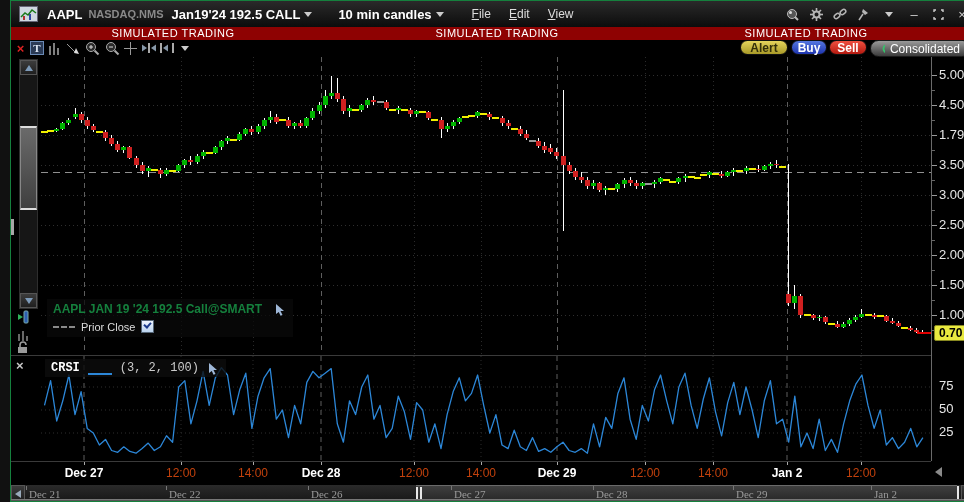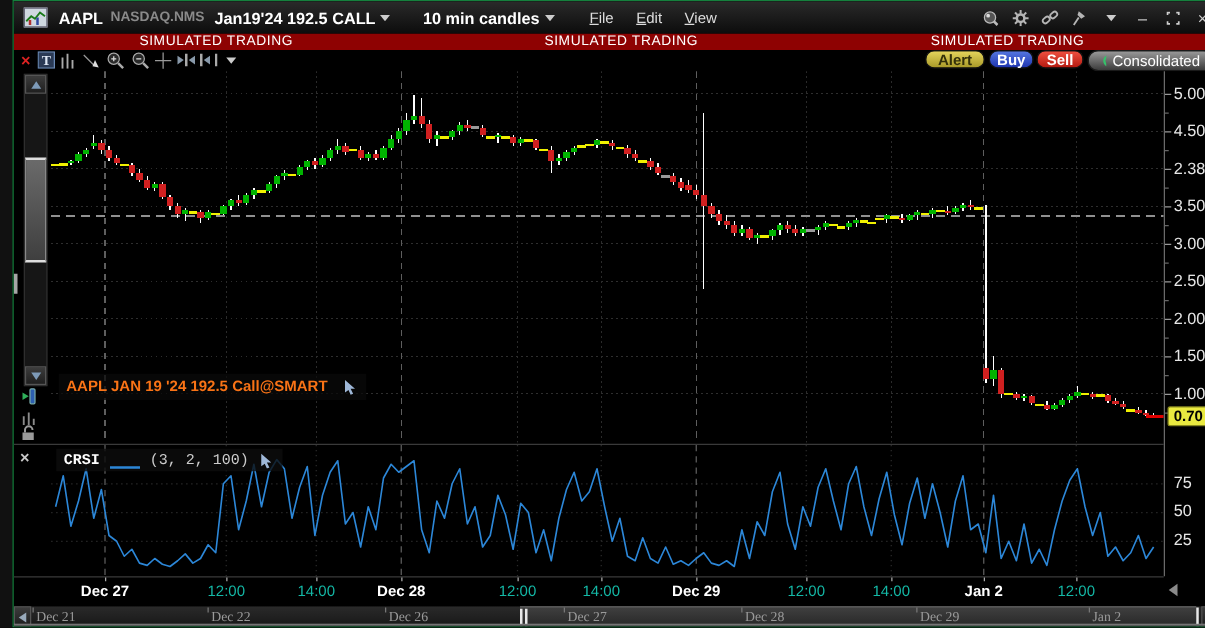--- a/index.html
+++ b/index.html
@@ -43,21 +43,21 @@
   #vscroll{position:absolute;left:8px;top:2px;width:17px;height:248px;background:#161616;border:1px solid #2e2e2e;}
   .sbtn{position:absolute;left:0;width:15px;height:13px;background:linear-gradient(#3c3c3c,#1f1f1f);
     border:1px solid #555;display:flex;align-items:center;justify-content:center;}
   .tri-up{width:0;height:0;border-left:4px solid transparent;border-right:4px solid transparent;border-bottom:6px solid #7d9ab8;}
   .tri-dn{width:0;height:0;border-left:4px solid transparent;border-right:4px solid transparent;border-top:6px solid #7d9ab8;}
   #vthumb{position:absolute;left:0;top:66px;width:15px;height:80px;background:linear-gradient(#6a6a6a,#3f3f3f);
     border:1px solid #888;border-top:2px solid #ddd;border-bottom:2px solid #ddd;}
   .side-ico{position:absolute;left:6px;width:16px;height:14px;}
   
   #legend{position:absolute;left:36px;top:242px;background:rgba(10,10,10,.75);padding:3px 6px 4px 6px;}
-  #legend .l1{font-weight:bold;font-size:12px;color:#f97316;display:flex;align-items:center;gap:12px;}
+  #legend .l1{font-weight:bold;font-size:12px;color:#15803d;display:flex;align-items:center;gap:12px;}
   #legend .l2{display:flex;align-items:center;gap:6px;margin-top:4px;font-size:11px;color:#ddd;}
   .dash-sample{width:22px;height:0;border-top:2px dashed #8a8a8a;}
   .checkbox{width:11px;height:11px;background:linear-gradient(#eef4ff,#bcd4ee);border:1px solid #567;
     position:relative;}
   .checkbox:after{content:"";position:absolute;left:2px;top:1px;width:5px;height:3px;
     border-left:2px solid #1c3a8c;border-bottom:2px solid #1c3a8c;transform:rotate(-48deg);}
   .hand{width:13px;height:13px;}
   
   #crsi{position:absolute;left:0;top:354px;width:920px;height:105px;background:#000;border-top:1px solid #3a3a3a;}
   #crsi-svg{position:absolute;left:0;top:0;}
@@ -69,21 +69,21 @@
   .panel-x{position:absolute;left:5px;top:4px;color:#c8c8c8;font-size:13px;font-weight:bold;line-height:12px;}
   
   #yaxis{position:absolute;left:920px;top:56px;width:44px;height:404px;background:#000;border-left:1px solid #6a6a6a;}
   .ylab{position:absolute;left:7px;font-size:13px;color:#e6e6e6;}
   .ytick{position:absolute;left:0;height:1px;background:#999;}
   #last-badge{position:absolute;left:2px;background:#e9e940;color:#000;font-size:12px;font-weight:bold;
     padding:0 4px;border-radius:2px;border:1px solid #888820;}
   .crsilab{position:absolute;left:7px;font-size:13px;color:#e6e6e6;}
   
   #xaxis{position:absolute;left:0;top:460px;width:920px;height:22px;background:#000;border-top:1px solid #3a3a3a;}
-  .xlab{position:absolute;top:4px;font-size:12px;color:#14b8a6;transform:translateX(-50%);white-space:nowrap;}
+  .xlab{position:absolute;top:4px;font-size:12px;color:#c2410c;transform:translateX(-50%);white-space:nowrap;}
   .xlab.bold{font-weight:bold;color:#fff;}
   .xtick{position:absolute;top:0;width:1px;height:3px;background:#aaa;}
   #axis-collapse{position:absolute;left:924px;top:466px;width:0;height:0;
     border-top:5px solid transparent;border-bottom:5px solid transparent;border-right:7px solid #8a8a8a;}
   
   #timeline{position:absolute;left:0;top:483px;width:964px;height:17px;background:linear-gradient(#2a2a2a,#171717);
     border-top:1px solid #000;}
   .tl-btn{position:absolute;top:0;width:14px;height:17px;background:linear-gradient(#3c3c3c,#1c1c1c);
     border:1px solid #555;box-sizing:border-box;display:flex;align-items:center;justify-content:center;}
   .tl-left{left:0;} .tl-right{right:0;}
@@ -567,20 +567,25 @@
         </svg>
     </div>
 
     <div id="legend">
       <div class="l1">
         <span>AAPL JAN 19 '24 192.5 Call@SMART</span>
         <svg class="hand" viewBox="0 0 13 13">
             <path d="M2 1 L10 8 L6.5 8 L8.5 12 L6.5 12.8 L4.8 9 L2 11 Z" fill="#9fb8d8"></path>
           </svg>
       </div>
+      <div class="l2">
+        <span class="dash-sample"></span>
+        <span>Prior Close</span>
+        <span class="checkbox"></span>
+      </div>
     </div>
   </div>
 
   <div id="crsi">
     <svg id="crsi-svg" width="920" height="105">
         <line x1="30" y1="77" x2="920" y2="77" stroke="#2e2e2e" stroke-width="1" stroke-dasharray="1,3"></line>
         <line x1="30" y1="54" x2="920" y2="54" stroke="#2e2e2e" stroke-width="1" stroke-dasharray="1,3"></line>
         <line x1="30" y1="31" x2="920" y2="31" stroke="#2e2e2e" stroke-width="1" stroke-dasharray="1,3"></line>
         <line x1="73" y1="0" x2="73" y2="105" stroke="#5e5e5e" stroke-width="1" stroke-dasharray="5,4"></line>
         <line x1="170" y1="0" x2="170" y2="105" stroke="#2a2a2a" stroke-width="1" stroke-dasharray="1,3"></line>
@@ -606,21 +611,21 @@
     </div>
   </div>
 
   <div id="yaxis">
       <span class="ylab" style="top: 10px;">5.00</span>
       <span class="ytick" style="top: 18px; width: 5px;"></span>
       <span class="ytick" style="top: 33px; width: 3px; background: rgb(102, 102, 102);"></span>
       <span class="ylab" style="top: 40px;">4.50</span>
       <span class="ytick" style="top: 48px; width: 5px;"></span>
       <span class="ytick" style="top: 63px; width: 3px; background: rgb(102, 102, 102);"></span>
-      <span class="ylab" style="top: 70px;">2.38</span>
+      <span class="ylab" style="top: 70px;">1.79</span>
       <span class="ytick" style="top: 78px; width: 5px;"></span>
       <span class="ytick" style="top: 93px; width: 3px; background: rgb(102, 102, 102);"></span>
       <span class="ylab" style="top: 100px;">3.50</span>
       <span class="ytick" style="top: 108px; width: 5px;"></span>
       <span class="ytick" style="top: 123px; width: 3px; background: rgb(102, 102, 102);"></span>
       <span class="ylab" style="top: 130px;">3.00</span>
       <span class="ytick" style="top: 138px; width: 5px;"></span>
       <span class="ytick" style="top: 153px; width: 3px; background: rgb(102, 102, 102);"></span>
       <span class="ylab" style="top: 160px;">2.50</span>
       <span class="ytick" style="top: 168px; width: 5px;"></span>

